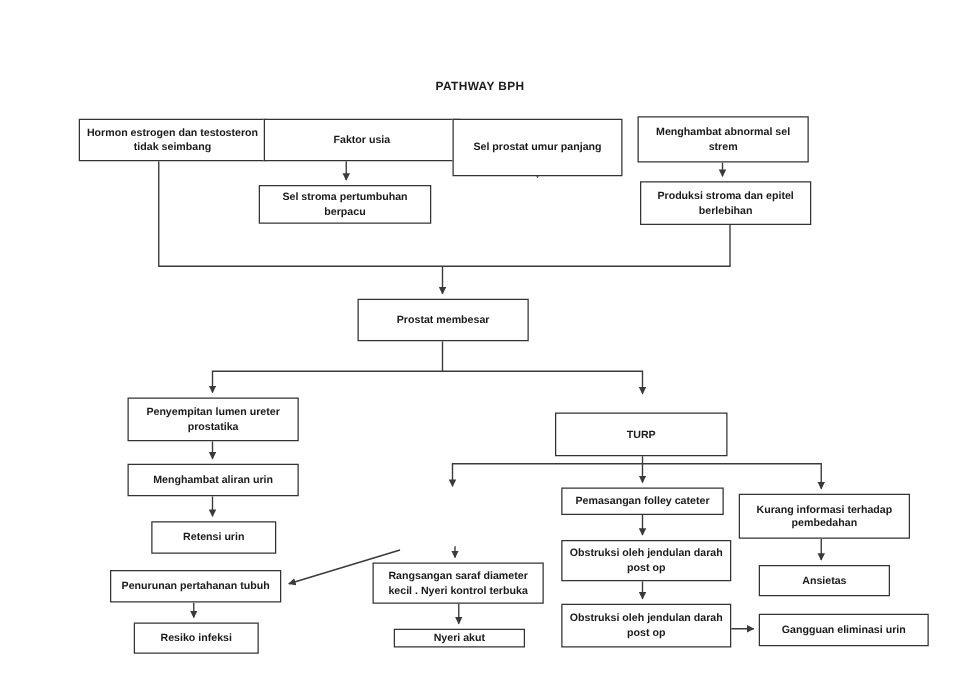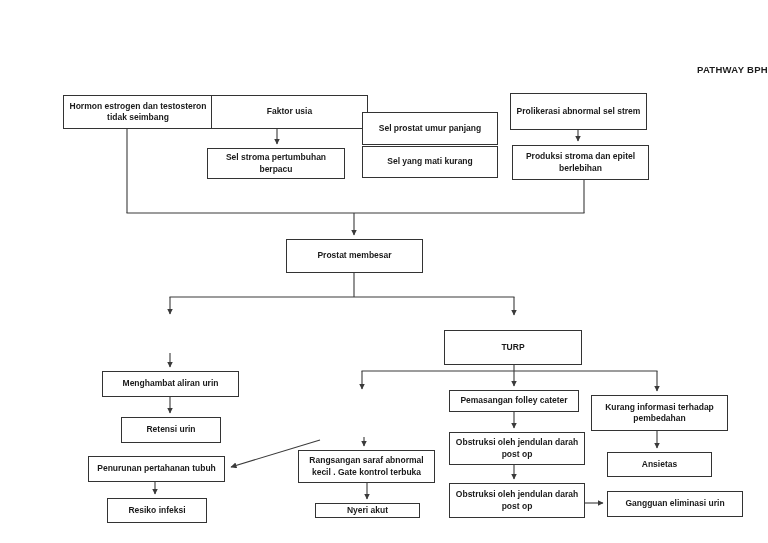--- a/index.html
+++ b/index.html
@@ -6,21 +6,21 @@
   #canvas{
     position:relative;
     width:768px;height:543px;
     background:#ffffff;
     font-family:"Liberation Sans","DejaVu Sans",sans-serif;
     overflow:hidden;
   }
   #diagram-title{
     position:absolute;
     left:0;top:64px;width:768px;
-    text-align:right;
+    text-align:center;
     font-size:9.5px;
     font-weight:700;
     letter-spacing:.3px;
     color:#1c1c1c;
   }
   .node{
     position:absolute;
     box-sizing:border-box;
     border:1.4px solid #333333;
     background:#ffffff;
@@ -86,35 +86,35 @@
 
       <line x1="514" y1="412" x2="514" y2="428" marker-end="url(#ah)"></line>
       <line x1="514" y1="465" x2="514" y2="479" marker-end="url(#ah)"></line>
       <line x1="585" y1="503" x2="603" y2="503" marker-end="url(#ah)"></line>
       <line x1="657" y1="431" x2="657" y2="448" marker-end="url(#ah)"></line>
     </g>
   </svg>
 
   <div class="node" style="left:63px;top:95px;width:150px;height:34px">Hormon estrogen dan testosteron tidak seimbang</div>
   <div class="node" style="left:211px;top:95px;width:157px;height:34px">Faktor usia</div>
-  <div class="node" style="left:362px;top:112px;width:136px;height:33px">Sel prostat umur panjang</div>
-  <div class="node" style="left:510px;top:93px;width:137px;height:37px">Prolikerasi abnormal sel strem</div>
+  <div class="node" style="left:362px;top:95px;width:136px;height:46px">Sel prostat umur panjang</div>
+  <div class="node" style="left:510px;top:93px;width:137px;height:37px">Menghambat abnormal sel strem</div>
 
   <div class="node" style="left:207px;top:148px;width:138px;height:31px">Sel stroma pertumbuhan berpacu</div>
-  <div class="node" style="left:362px;top:146px;width:136px;height:32px">Sel yang mati kurang</div>
   <div class="node" style="left:512px;top:145px;width:137px;height:35px">Produksi stroma dan epitel berlebihan</div>
 
   <div class="node" style="left:286px;top:239px;width:137px;height:34px">Prostat membesar</div>
 
+  <div class="node" style="left:102px;top:318px;width:137px;height:35px">Penyempitan lumen ureter prostatika</div>
   <div class="node" style="left:102px;top:371px;width:137px;height:26px">Menghambat aliran urin</div>
   <div class="node" style="left:88px;top:456px;width:137px;height:26px">Penurunan pertahanan tubuh</div>
   <div class="node" style="left:121px;top:417px;width:100px;height:26px">Retensi urin</div>
   <div class="node" style="left:107px;top:498px;width:100px;height:25px">Resiko infeksi</div>
 
-  <div class="node" style="left:298px;top:450px;width:137px;height:33px">Rangsangan saraf abnormal kecil . Gate kontrol terbuka</div>
+  <div class="node" style="left:298px;top:450px;width:137px;height:33px">Rangsangan saraf diameter kecil . Nyeri kontrol terbuka</div>
   <div class="node" style="left:315px;top:503px;width:105px;height:15px">Nyeri akut</div>
 
   <div class="node" style="left:444px;top:330px;width:138px;height:35px">TURP</div>
   <div class="node" style="left:449px;top:390px;width:130px;height:22px">Pemasangan folley cateter</div>
   <div class="node" style="left:449px;top:432px;width:136px;height:33px">Obstruksi oleh jendulan darah post op</div>
   <div class="node" style="left:449px;top:483px;width:136px;height:35px">Obstruksi oleh jendulan darah post op</div>
   <div class="node" style="left:591px;top:395px;width:137px;height:36px">Kurang informasi terhadap pembedahan</div>
   <div class="node" style="left:607px;top:452px;width:105px;height:25px">Ansietas</div>
   <div class="node" style="left:607px;top:491px;width:136px;height:26px">Gangguan eliminasi urin</div>
 

